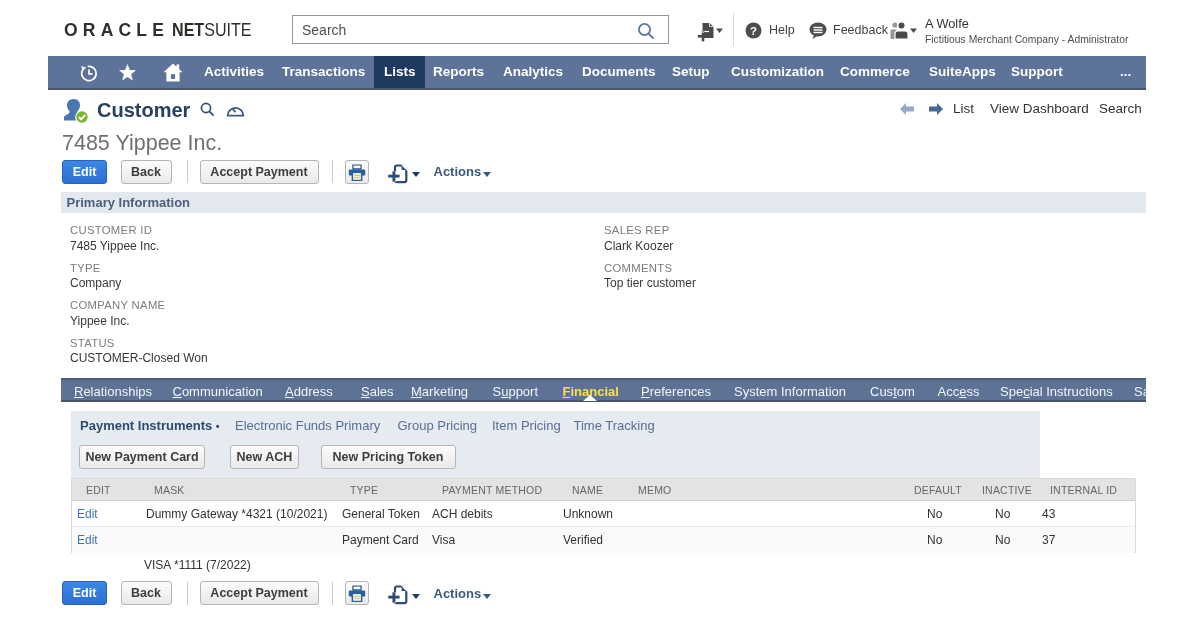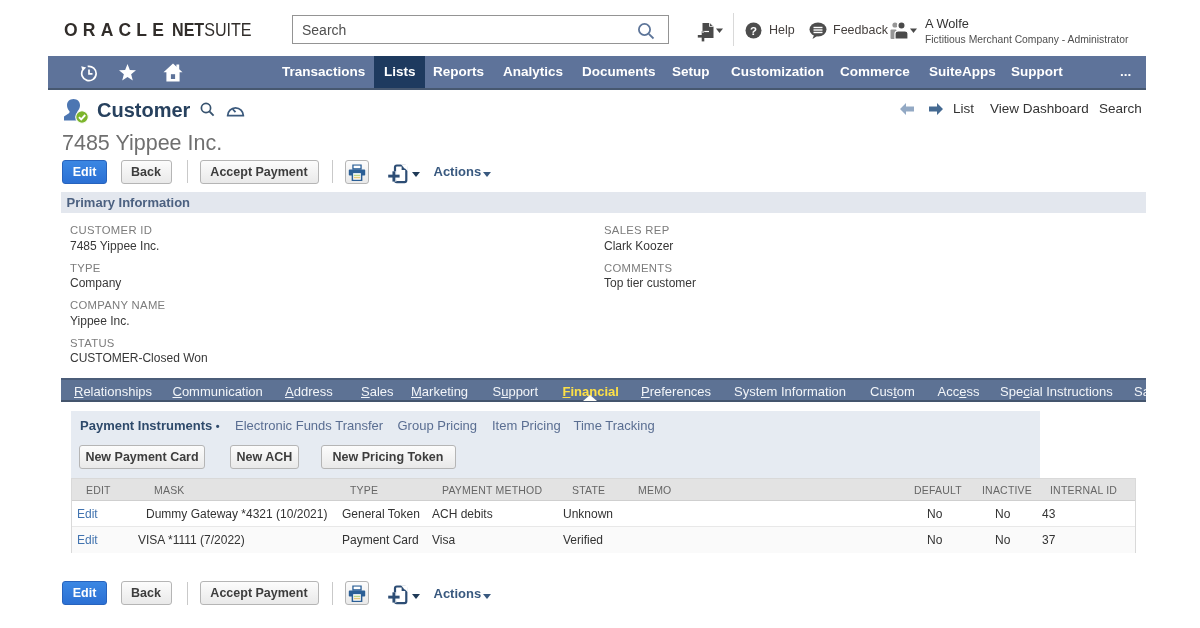--- a/index.html
+++ b/index.html
@@ -151,21 +151,21 @@
       </svg>
   </div>
 
   <div class="abs" style="left:115px; top:7px;">
     <svg width="20" height="19" viewBox="0 0 20 19">
       <rect x="13.4" y="1.5" width="2.8" height="5" fill="#fff"></rect>
       <path d="M10 0.6 L0.5 9.2 h2.9 V18.5 h13.2 V9.2 h2.9 z" fill="#fff"></path>
       <rect x="7.9" y="11.2" width="4.2" height="4.8" fill="#5e739a"></rect>
     </svg>
   </div>
-  <span class="item" style="left:156px;margin-top:24px;">Activities</span>
+  <span class="item" style="left:156px;">Activities</span>
   <span class="item" style="left:234px;">Transactions</span>
   <span class="item" style="left:336px;">Lists</span>
   <span class="item" style="left:385px;">Reports</span>
   <span class="item" style="left:455px;">Analytics</span>
   <span class="item" style="left:534px;">Documents</span>
   <span class="item" style="left:624px;">Setup</span>
   <span class="item" style="left:683px;">Customization</span>
   <span class="item" style="left:792px;">Commerce</span>
   <span class="item" style="left:881px;">SuiteApps</span>
   <span class="item" style="left:963px;">Support</span>
@@ -311,54 +311,54 @@
   <span class="st" style="left:673px;">System Information</span>
   <span class="st" style="left:809px;">Cus<u>t</u>om</span>
   <span class="st" style="left:876.5px;">Acc<u>e</u>ss</span>
   <span class="st" style="left:939px;">Spe<u>c</u>ial Instructions</span>
   <span class="st" style="left:1073px;">Sales</span>
 </div>
 <div id="notch" class="abs"></div>
 
 <div id="panel-top" class="abs">
   <span class="ptab sel" style="left:9px;">Payment Instruments <span style="font-size:11px;">•</span></span>
-  <span class="ptab" style="left:164px;">Electronic Funds Transfer</span>
+  <span class="ptab" style="left:164px;">Electronic Funds Primary</span>
   <span class="ptab" style="left:326.5px;">Group Pricing</span>
   <span class="ptab" style="left:421px;">Item Pricing</span>
   <span class="ptab" style="left:502.5px;">Time Tracking</span>
   <div class="btn btn-gray" style="left:8px; top:34px; width:126px; line-height:22px;">New Payment Card</div>
   <div class="btn btn-gray" style="left:159px; top:34px; width:69px; line-height:22px;">New ACH</div>
   <div class="btn btn-gray" style="left:249.5px; top:34px; width:135px; line-height:22px;">New Pricing Token</div>
 </div>
 
 <div id="tbl" class="abs">
   <div id="thead">
     <span style="left:14px;">EDIT</span>
     <span style="left:82px;">MASK</span>
     <span style="left:278px;">TYPE</span>
     <span style="left:370px;">PAYMENT METHOD</span>
-    <span style="left:500px;">STATE</span>
+    <span style="left:500px;">NAME</span>
     <span style="left:566px;">MEMO</span>
     <span style="left:842px;">DEFAULT</span>
     <span style="left:910px;">INACTIVE</span>
     <span style="left:978px;">INTERNAL ID</span>
   </div>
   <div class="trow" id="trow1">
     <span class="lnk" style="left:5px;">Edit</span>
     <span style="left:74px;">Dummy Gateway *4321 (10/2021)</span>
     <span style="left:270px;">General Token</span>
     <span style="left:360px;">ACH debits</span>
     <span style="left:491px;">Unknown</span>
     <span style="left:855px;">No</span>
     <span style="left:923px;">No</span>
     <span style="left:970px;">43</span>
   </div>
   <div class="trow" id="trow2">
     <span class="lnk" style="left:5px;">Edit</span>
-    <span style="left:66px;">VISA *1111 (7/2022)</span>
+    <span style="left:72px;margin-top:25px;">VISA *1111 (7/2022)</span>
     <span style="left:270px;">Payment Card</span>
     <span style="left:360px;">Visa</span>
     <span style="left:491px;">Verified</span>
     <span style="left:855px;">No</span>
     <span style="left:923px;">No</span>
     <span style="left:970px;">37</span>
   </div>
 </div>
 
 </body></html>

